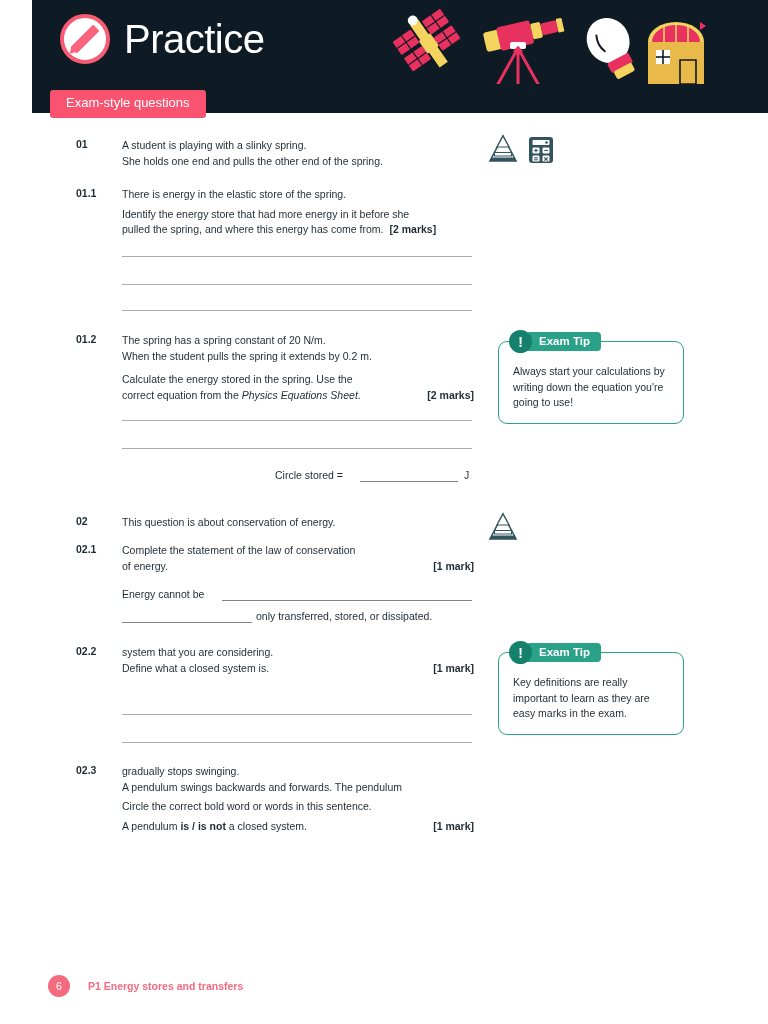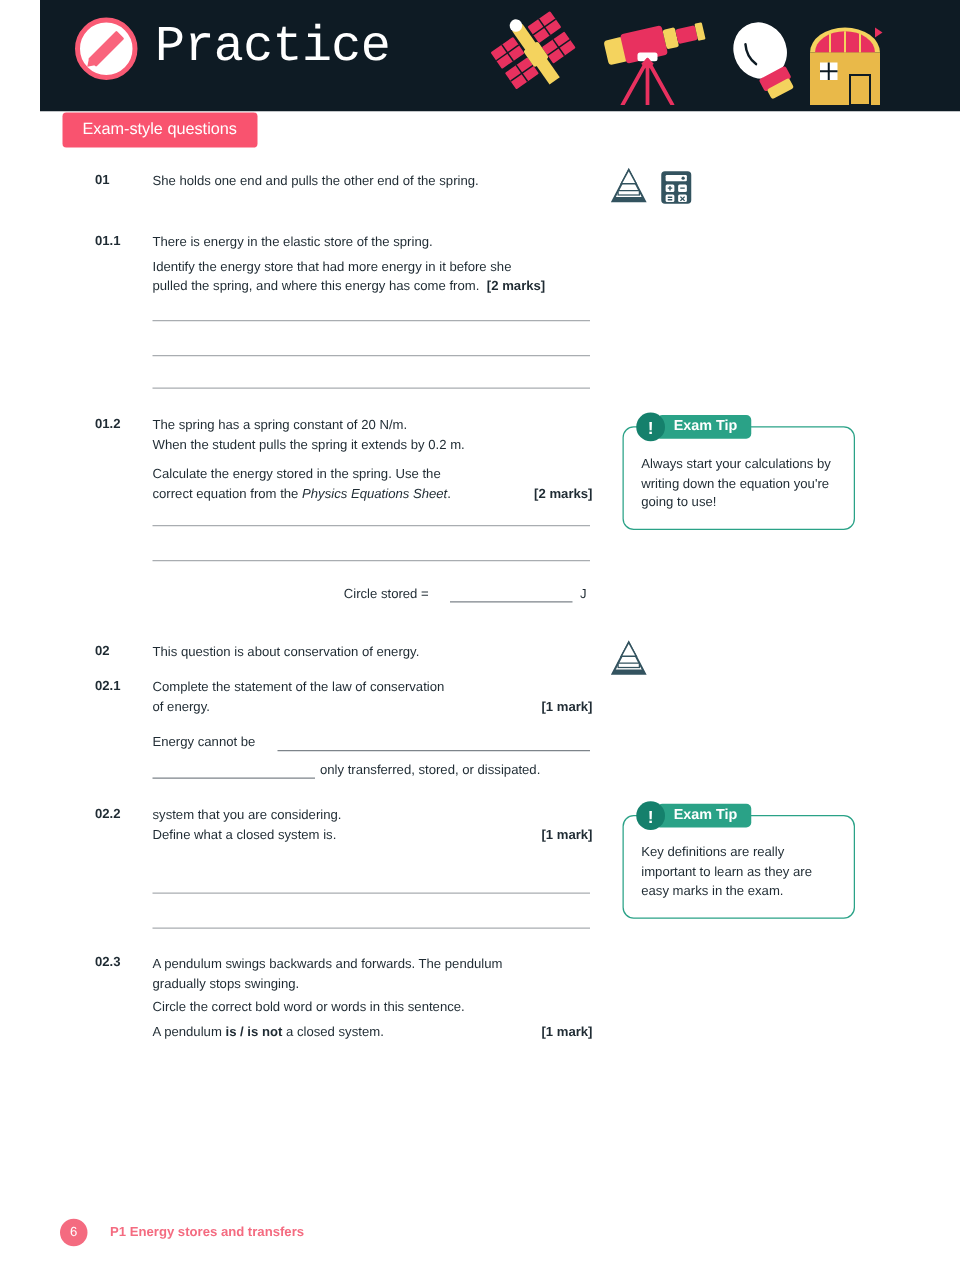--- a/index.html
+++ b/index.html
@@ -13,24 +13,23 @@
     position: relative;
     font-family: "Liberation Sans", sans-serif;
     color: #1f2b33;
     overflow: hidden;
   }
 
   
   .header-bar {
     position: absolute;
     left: 32px; top: 0;
-    width: 736px; height: 89px;
+    width: 736px; height: 113px;
     background: #0e1b24;
     overflow: hidden;
-    font-family: Liberation Mono, monospace;
   }
   .brand {
     position: absolute;
     left: 28px; top: 14px;
     display: flex;
     align-items: center;
     gap: 14px;
   }
   .brand-logo {
     width: 50px; height: 50px;
@@ -288,20 +287,21 @@
         <path d="M36 44 h16 v24 h-16 z" fill="none" stroke="#0e1b24" stroke-width="1.6"></path>
         <path d="M56 6 l6 4 -6 4 z" fill="#e8315f"></path>
       </g>
     </svg>
   </div>
 
   <div class="tab-exam">Exam-style questions</div>
 
   <div class="q-num" style="top:138px">01</div>
   <div class="q-body" style="top:138px">
+    <span class="line">A student is playing with a slinky spring.</span>
     <span class="line">She holds one end and pulls the other end of the spring.</span>
   </div>
 
   <div class="icon-row" style="left:488px; top:134px;">
     <svg width="30" height="30" viewBox="0 0 30 30">
       <polygon points="15,2 28,27 2,27" fill="none" stroke="#33535f" stroke-width="1.6"></polygon>
       <polygon points="15,2 21,13 9,13" fill="#ffffff" stroke="#33535f" stroke-width="1.2"></polygon>
       <rect x="6.5" y="18.5" width="17" height="3.5" fill="#ffffff" stroke="#33535f" stroke-width="1"></rect>
       <polygon points="4,23.5 26,23.5 28,27 2,27" fill="#33535f"></polygon>
     </svg>
@@ -401,22 +401,22 @@
   <div class="tip" style="left:498px; top:652px;">
     <div class="tip-head">
       <div class="tip-excl">!</div>
       <div class="tip-badge">Exam Tip</div>
     </div>
     <div class="tip-text">Key definitions are really important to learn as they are easy marks in the exam.</div>
   </div>
 
   <div class="q-num" style="top:764px">02.3</div>
   <div class="q-body" style="top:764px">
+    <span class="line">gradually stops swinging.</span>
     <span class="line">A pendulum swings backwards and forwards. The pendulum</span>
-    <span class="line">gradually stops swinging.</span>
     <span class="line" style="margin-top:4px">Circle the correct bold word or words in this sentence.</span>
     <span class="line" style="margin-top:4px">
       <span>A pendulum </span><b>is / is not</b><span> a closed system.</span>
       <span class="marks-right">[1 mark]</span>
     </span>
   </div>
 
   <div class="footer">
     <div class="page-badge">6</div>
     <div class="footer-text">

